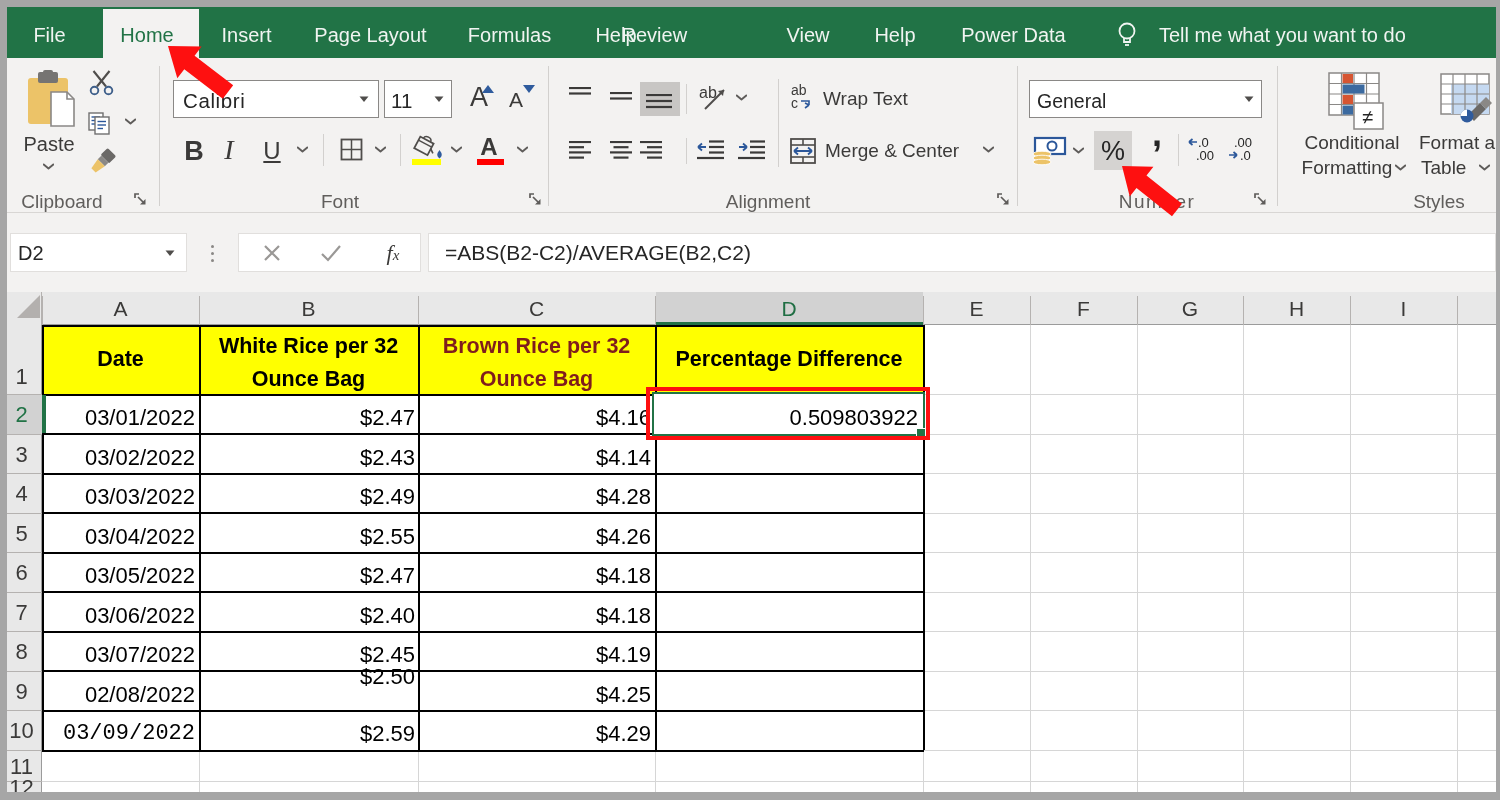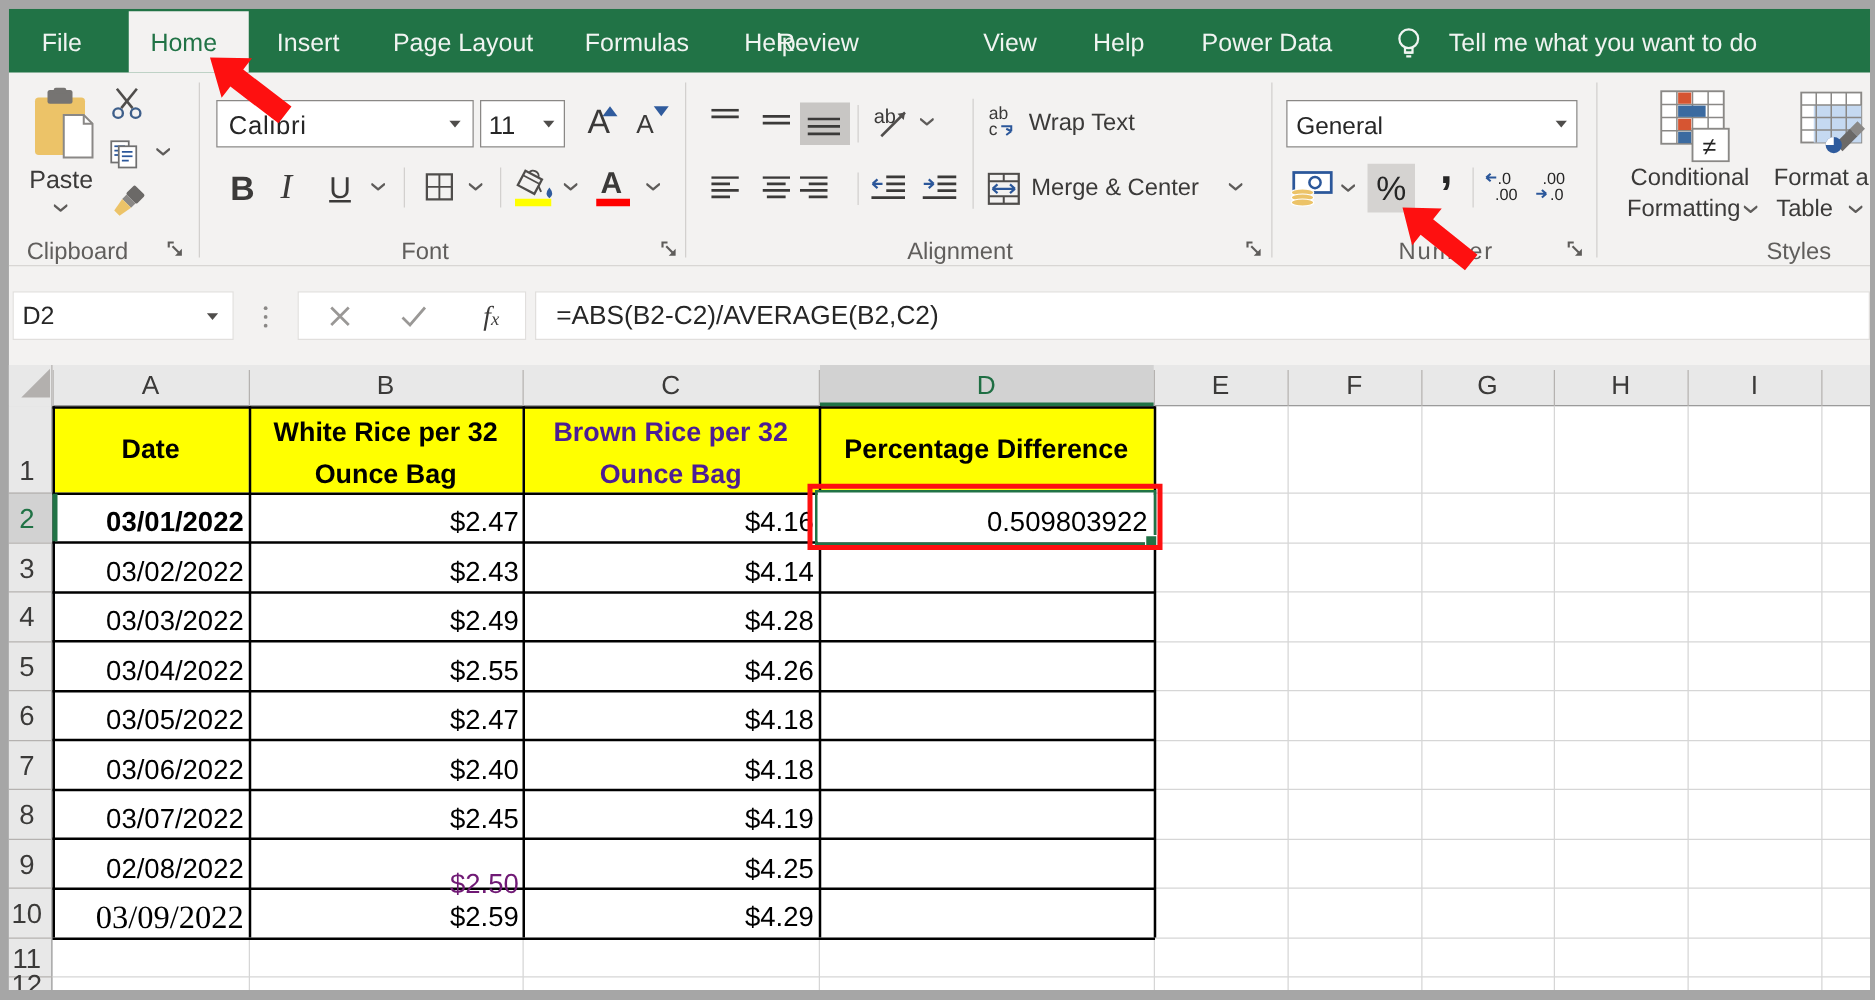--- a/index.html
+++ b/index.html
@@ -390,23 +390,23 @@
 <div style="position:absolute;left:41.5px;top:472.5px;width:882px;height:2px;background:#000;"></div>
 <div style="position:absolute;left:41.5px;top:512.0px;width:882px;height:2px;background:#000;"></div>
 <div style="position:absolute;left:41.5px;top:551.5px;width:882px;height:2px;background:#000;"></div>
 <div style="position:absolute;left:41.5px;top:591.0px;width:882px;height:2px;background:#000;"></div>
 <div style="position:absolute;left:41.5px;top:630.5px;width:882px;height:2px;background:#000;"></div>
 <div style="position:absolute;left:41.5px;top:670.0px;width:882px;height:2px;background:#000;"></div>
 <div style="position:absolute;left:41.5px;top:709.5px;width:882px;height:2px;background:#000;"></div>
 <div style="position:absolute;left:41.5px;top:749.5px;width:882px;height:2px;background:#000;"></div>
 <div style="position:absolute;left:42px;top:325px;width:157px;height:69px;font-family:'Liberation Sans',sans-serif;font-size:21.5px;color:#000;text-align:center;font-weight:bold;line-height:69px;white-space:nowrap;">Date</div>
 <div style="position:absolute;left:199px;top:330px;width:219px;height:64px;font-family:'Liberation Sans',sans-serif;font-size:21.5px;font-weight:bold;color:#000;text-align:center;line-height:33px;">White Rice per 32<br>Ounce Bag</div>
-<div style="position:absolute;left:418px;top:330px;width:237px;height:64px;font-family:'Liberation Sans',sans-serif;font-size:21.5px;font-weight:bold;color:#4c1d95;text-align:center;line-height:33px;">Brown Rice per 32<br>Ounce Bag</div>
+<div style="position:absolute;left:418px;top:330px;width:237px;height:64px;font-family:'Liberation Sans',sans-serif;font-size:21.5px;font-weight:bold;color:#7f1d1d;text-align:center;line-height:33px;">Brown Rice per 32<br>Ounce Bag</div>
 <div style="position:absolute;left:655px;top:325px;width:268px;height:69px;font-family:'Liberation Sans',sans-serif;font-size:21.5px;color:#000;text-align:center;font-weight:bold;line-height:69px;white-space:nowrap;">Percentage Difference</div>
-<div style="position:absolute;left:42px;top:398px;width:153px;height:39.5px;font-family:'Liberation Sans',sans-serif;font-size:22px;color:#000;text-align:right;font-weight:bold;line-height:39.5px;white-space:nowrap;">03/01/2022</div>
+<div style="position:absolute;left:42px;top:398px;width:153px;height:39.5px;font-family:'Liberation Sans',sans-serif;font-size:22px;color:#000;text-align:right;font-weight:normal;line-height:39.5px;white-space:nowrap;">03/01/2022</div>
 <div style="position:absolute;left:199px;top:398px;width:216px;height:39.5px;font-family:'Liberation Sans',sans-serif;font-size:22px;color:#000;text-align:right;font-weight:normal;line-height:39.5px;white-space:nowrap;">$2.47</div>
 <div style="position:absolute;left:418px;top:398px;width:233px;height:39.5px;font-family:'Liberation Sans',sans-serif;font-size:22px;color:#000;text-align:right;font-weight:normal;line-height:39.5px;white-space:nowrap;">$4.16</div>
 <div style="position:absolute;left:42px;top:437.5px;width:153px;height:39.5px;font-family:'Liberation Sans',sans-serif;font-size:22px;color:#000;text-align:right;font-weight:normal;line-height:39.5px;white-space:nowrap;">03/02/2022</div>
 <div style="position:absolute;left:199px;top:437.5px;width:216px;height:39.5px;font-family:'Liberation Sans',sans-serif;font-size:22px;color:#000;text-align:right;font-weight:normal;line-height:39.5px;white-space:nowrap;">$2.43</div>
 <div style="position:absolute;left:418px;top:437.5px;width:233px;height:39.5px;font-family:'Liberation Sans',sans-serif;font-size:22px;color:#000;text-align:right;font-weight:normal;line-height:39.5px;white-space:nowrap;">$4.14</div>
 <div style="position:absolute;left:42px;top:477px;width:153px;height:39.5px;font-family:'Liberation Sans',sans-serif;font-size:22px;color:#000;text-align:right;font-weight:normal;line-height:39.5px;white-space:nowrap;">03/03/2022</div>
 <div style="position:absolute;left:199px;top:477px;width:216px;height:39.5px;font-family:'Liberation Sans',sans-serif;font-size:22px;color:#000;text-align:right;font-weight:normal;line-height:39.5px;white-space:nowrap;">$2.49</div>
 <div style="position:absolute;left:418px;top:477px;width:233px;height:39.5px;font-family:'Liberation Sans',sans-serif;font-size:22px;color:#000;text-align:right;font-weight:normal;line-height:39.5px;white-space:nowrap;">$4.28</div>
 <div style="position:absolute;left:42px;top:516.5px;width:153px;height:39.5px;font-family:'Liberation Sans',sans-serif;font-size:22px;color:#000;text-align:right;font-weight:normal;line-height:39.5px;white-space:nowrap;">03/04/2022</div>
 <div style="position:absolute;left:199px;top:516.5px;width:216px;height:39.5px;font-family:'Liberation Sans',sans-serif;font-size:22px;color:#000;text-align:right;font-weight:normal;line-height:39.5px;white-space:nowrap;">$2.55</div>
@@ -414,23 +414,23 @@
 <div style="position:absolute;left:42px;top:556px;width:153px;height:39.5px;font-family:'Liberation Sans',sans-serif;font-size:22px;color:#000;text-align:right;font-weight:normal;line-height:39.5px;white-space:nowrap;">03/05/2022</div>
 <div style="position:absolute;left:199px;top:556px;width:216px;height:39.5px;font-family:'Liberation Sans',sans-serif;font-size:22px;color:#000;text-align:right;font-weight:normal;line-height:39.5px;white-space:nowrap;">$2.47</div>
 <div style="position:absolute;left:418px;top:556px;width:233px;height:39.5px;font-family:'Liberation Sans',sans-serif;font-size:22px;color:#000;text-align:right;font-weight:normal;line-height:39.5px;white-space:nowrap;">$4.18</div>
 <div style="position:absolute;left:42px;top:595.5px;width:153px;height:39.5px;font-family:'Liberation Sans',sans-serif;font-size:22px;color:#000;text-align:right;font-weight:normal;line-height:39.5px;white-space:nowrap;">03/06/2022</div>
 <div style="position:absolute;left:199px;top:595.5px;width:216px;height:39.5px;font-family:'Liberation Sans',sans-serif;font-size:22px;color:#000;text-align:right;font-weight:normal;line-height:39.5px;white-space:nowrap;">$2.40</div>
 <div style="position:absolute;left:418px;top:595.5px;width:233px;height:39.5px;font-family:'Liberation Sans',sans-serif;font-size:22px;color:#000;text-align:right;font-weight:normal;line-height:39.5px;white-space:nowrap;">$4.18</div>
 <div style="position:absolute;left:42px;top:635px;width:153px;height:39.5px;font-family:'Liberation Sans',sans-serif;font-size:22px;color:#000;text-align:right;font-weight:normal;line-height:39.5px;white-space:nowrap;">03/07/2022</div>
 <div style="position:absolute;left:199px;top:635px;width:216px;height:39.5px;font-family:'Liberation Sans',sans-serif;font-size:22px;color:#000;text-align:right;font-weight:normal;line-height:39.5px;white-space:nowrap;">$2.45</div>
 <div style="position:absolute;left:418px;top:635px;width:233px;height:39.5px;font-family:'Liberation Sans',sans-serif;font-size:22px;color:#000;text-align:right;font-weight:normal;line-height:39.5px;white-space:nowrap;">$4.19</div>
 <div style="position:absolute;left:42px;top:674.5px;width:153px;height:39.5px;font-family:'Liberation Sans',sans-serif;font-size:22px;color:#000;text-align:right;font-weight:normal;line-height:39.5px;white-space:nowrap;">02/08/2022</div>
-<div style="position:absolute;left:199px;top:687px;width:216px;height:39.5px;font-family:'Liberation Sans',sans-serif;font-size:22px;color:#701a75;text-align:right;font-weight:normal;line-height:39.5px;white-space:nowrap;">$2.50</div>
+<div style="position:absolute;left:199px;top:657px;width:216px;height:39.5px;font-family:'Liberation Sans',sans-serif;font-size:22px;color:#000000;text-align:right;font-weight:normal;line-height:39.5px;white-space:nowrap;">$2.50</div>
 <div style="position:absolute;left:418px;top:674.5px;width:233px;height:39.5px;font-family:'Liberation Sans',sans-serif;font-size:22px;color:#000;text-align:right;font-weight:normal;line-height:39.5px;white-space:nowrap;">$4.25</div>
-<div style="position:absolute;left:42px;top:714px;width:153px;height:40px;font-family:Liberation Serif, serif;font-size:26px;color:#000;text-align:right;font-weight:normal;line-height:40px;white-space:nowrap;">03/09/2022</div>
+<div style="position:absolute;left:42px;top:714px;width:153px;height:40px;font-family:Liberation Mono, monospace;font-size:22px;color:#000;text-align:right;font-weight:normal;line-height:40px;white-space:nowrap;">03/09/2022</div>
 <div style="position:absolute;left:199px;top:714px;width:216px;height:40px;font-family:'Liberation Sans',sans-serif;font-size:22px;color:#000;text-align:right;font-weight:normal;line-height:40px;white-space:nowrap;">$2.59</div>
 <div style="position:absolute;left:418px;top:714px;width:233px;height:40px;font-family:'Liberation Sans',sans-serif;font-size:22px;color:#000;text-align:right;font-weight:normal;line-height:40px;white-space:nowrap;">$4.29</div>
 <div style="position:absolute;left:654px;top:393px;width:269px;height:41px;background:#fff;"></div>
 <div style="position:absolute;left:655px;top:398px;width:263px;height:39.5px;font-family:'Liberation Sans',sans-serif;font-size:22px;color:#000;text-align:right;font-weight:normal;line-height:39.5px;white-space:nowrap;">0.509803922</div>
 <div style="position:absolute;left:652px;top:391.5px;width:273px;height:44px;border:2.5px solid #217346;background:transparent;"></div>
 <div style="position:absolute;left:916px;top:428px;width:9.5px;height:9.5px;background:#217346;border:1.5px solid #fff;"></div>
 <div style="position:absolute;left:646px;top:387px;width:284px;height:53px;border:4px solid #fe1010;background:transparent;z-index:51;"></div>
 <svg style="position:absolute;left:166.0px;top:44.0px;z-index:50;" width="71.19999999999999" height="58.7" viewBox="0 0 71.19999999999999 58.7">
     <polygon points="2.0,2.0 11.3,34.3 18.3,25.2 56.8,54.7 67.2,41.3 28.6,11.7 35.6,2.6" fill="#fe1010"></polygon>
   </svg>

